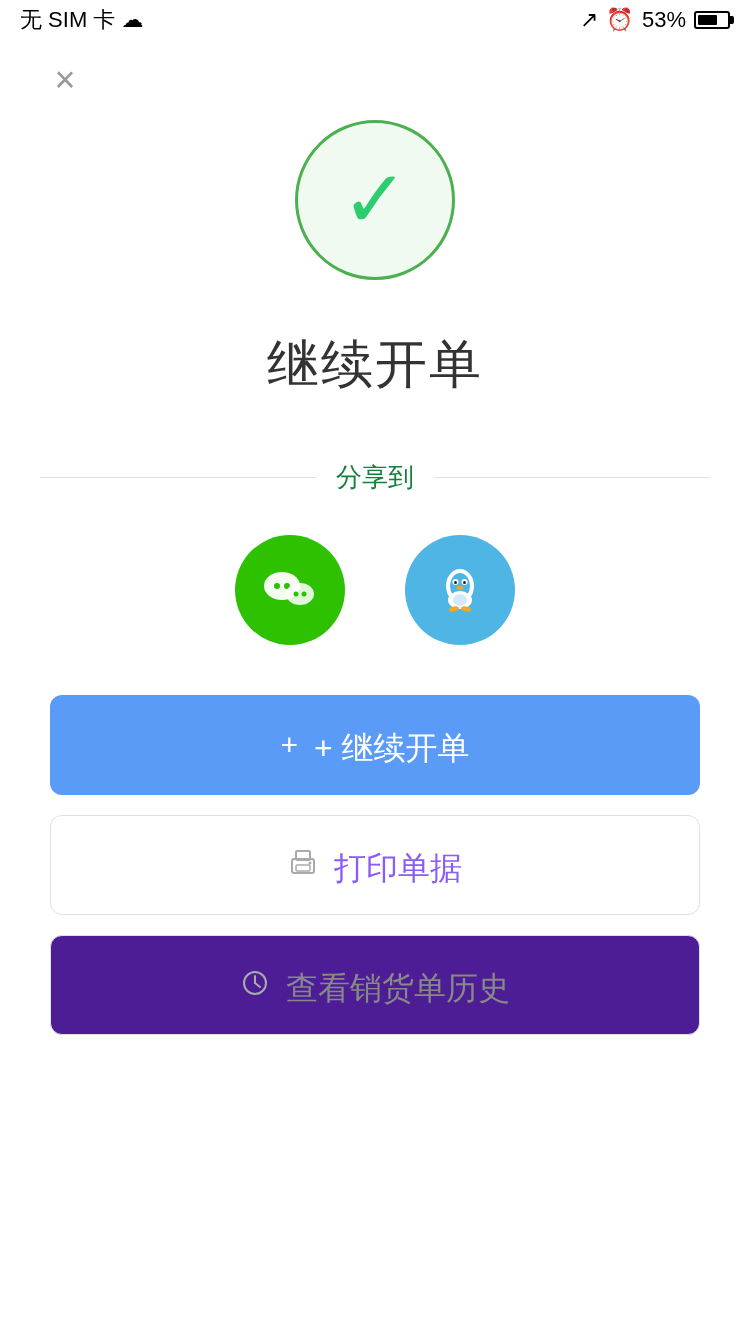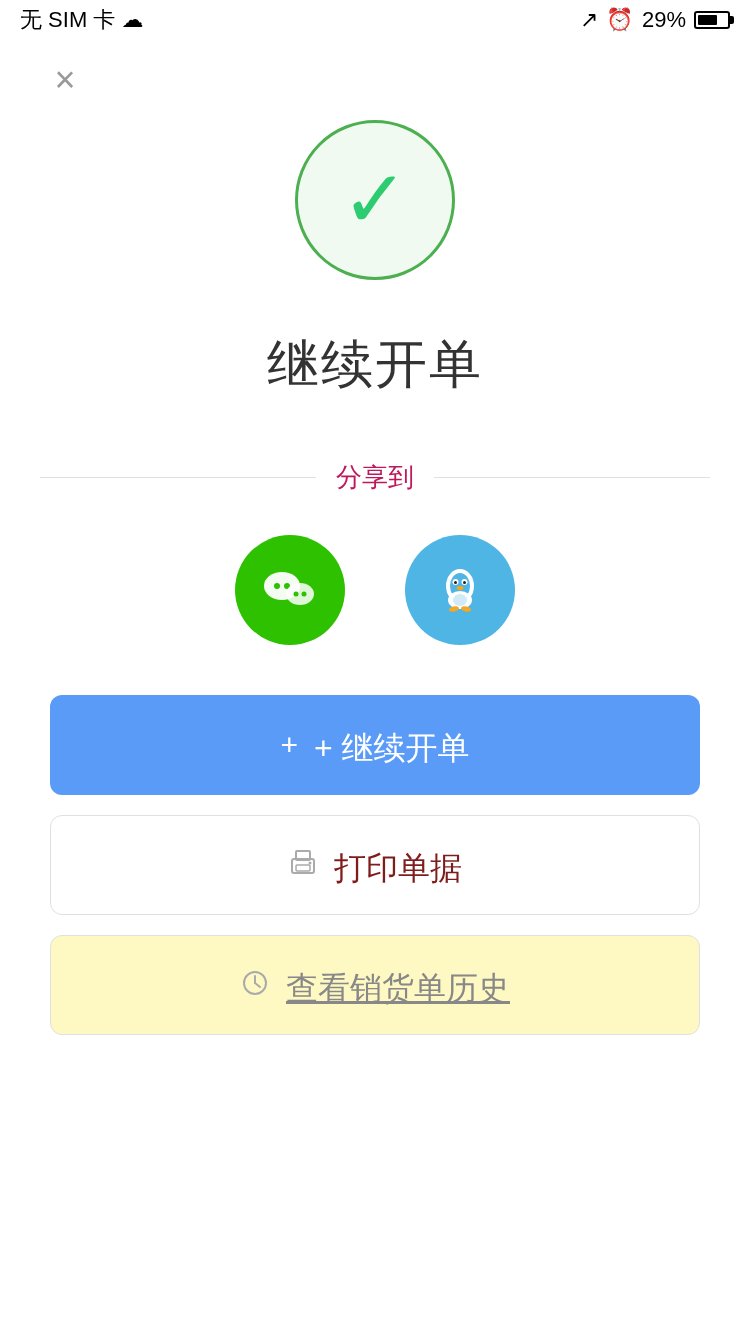--- a/index.html
+++ b/index.html
@@ -159,21 +159,21 @@
     }
 
     .divider-line {
       flex: 1;
       height: 1px;
       background: #e0e0e0;
     }
 
     .share-label {
       font-size: 26px;
-      color: #be185d;
+      color: #15803d;
       padding: 0 20px;
     }
 
     .share-icons {
       display: flex;
       justify-content: center;
       gap: 60px;
     }
 
     .share-icon-btn {
@@ -229,29 +229,28 @@
       outline: none;
     }
 
     .continue-btn {
       background: #5b9bf8;
       color: #ffffff;
     }
 
     .print-btn {
       background: #ffffff;
-      color: #7f1d1d;
+      color: #8b5cf6;
       border: 1px solid #e0e0e0;
     }
 
     .history-btn {
-      background: #fef9c3;
+      background: #4c1d95;
       color: #888;
       border: 1px solid #e0e0e0;
-      text-decoration: underline;
     }
 
     .btn-icon {
       font-size: 30px;
       line-height: 1;
     }
 
     .btn-text {
       font-size: 32px;
       margin-top: 8px;
@@ -260,21 +259,21 @@
 </head>
 <body>
 
 <div class="status-bar">
   <div class="status-left">
     <span>无 SIM 卡 ☁</span>
   </div>
   <div class="status-right">
     <span>↗</span>
     <span>⏰</span>
-    <span>29%</span>
+    <span>53%</span>
     <div class="battery-container">
       <div class="battery-icon">
         <div class="battery-fill"></div>
       </div>
     </div>
   </div>
 </div>
 
 <div class="close-button">
   <span class="close-x">×</span>

